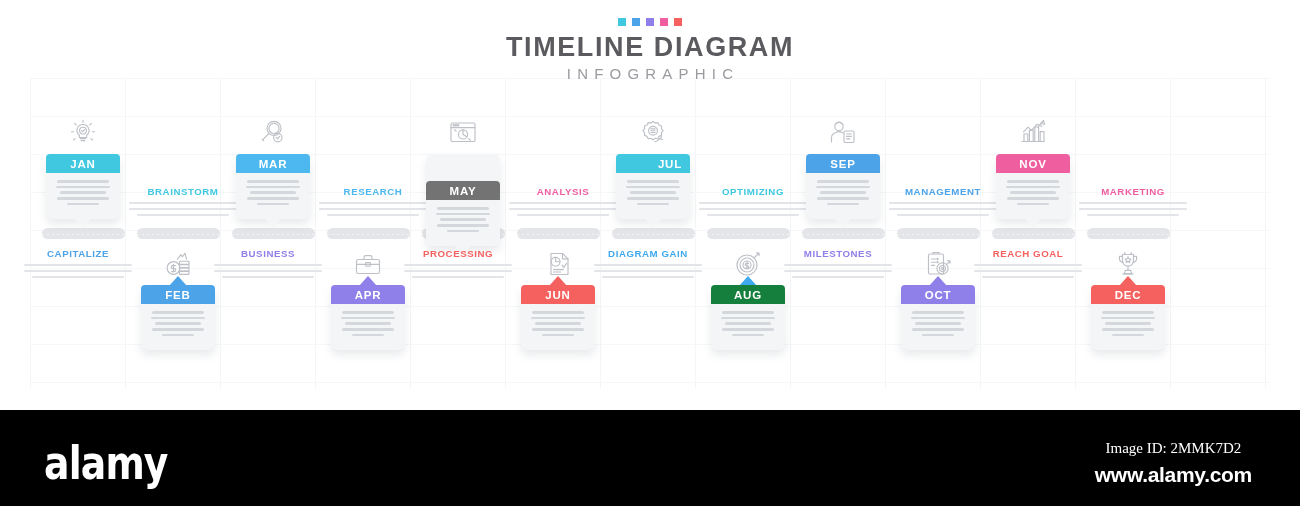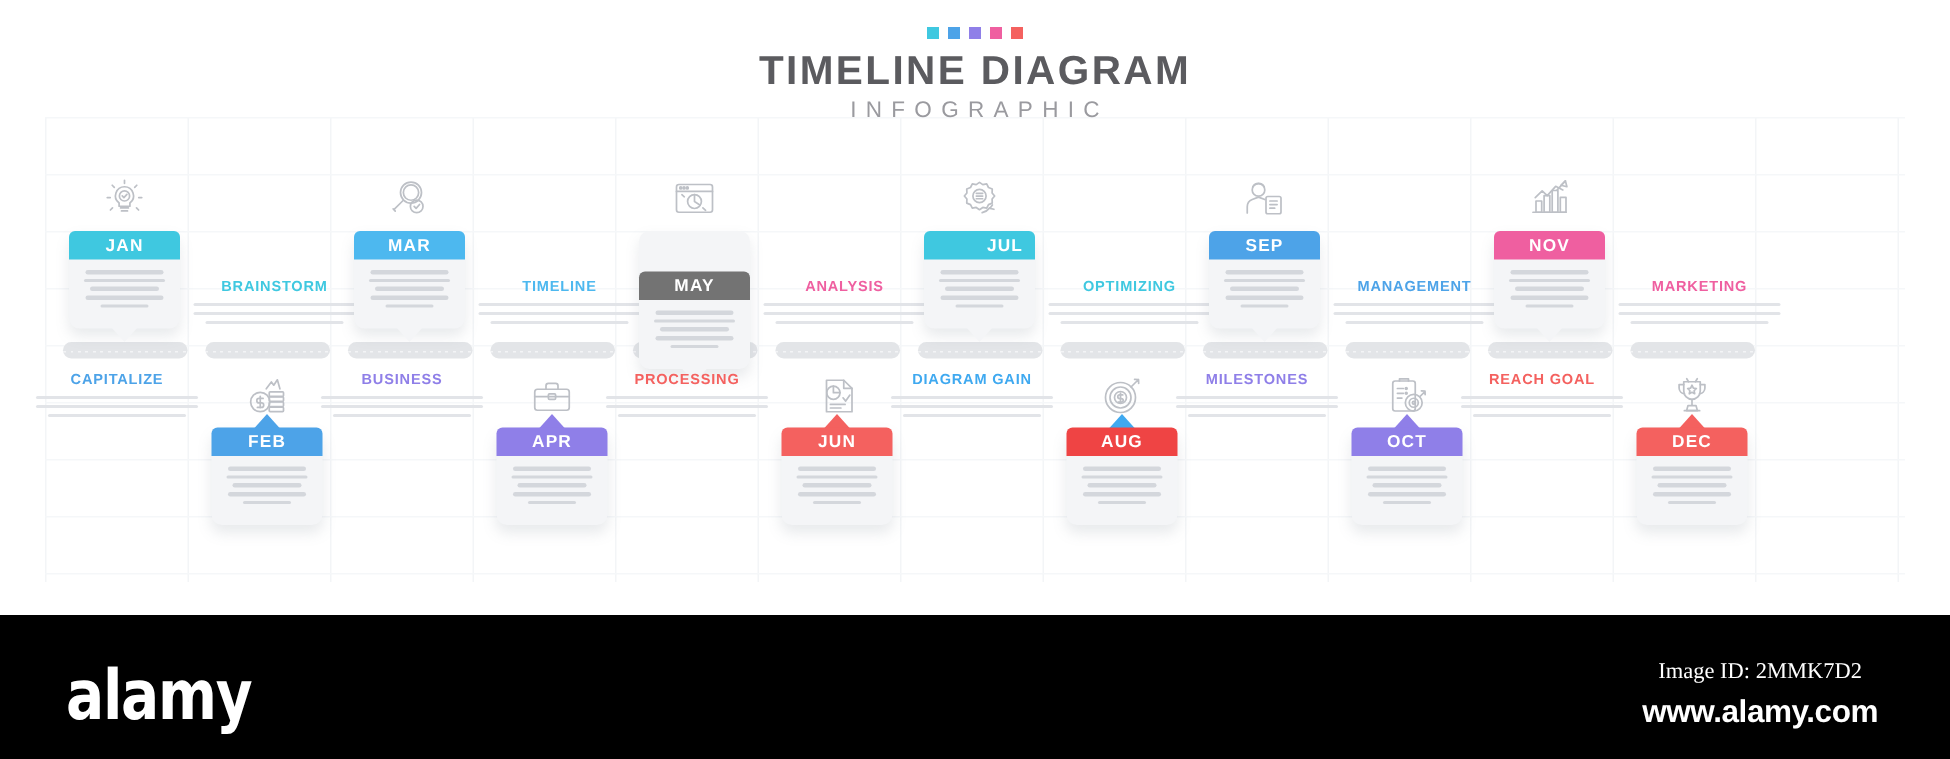--- a/index.html
+++ b/index.html
@@ -410,21 +410,21 @@
             <div class="ln w1"></div>
             <div class="ln w2"></div>
             <div class="ln w3"></div>
             <div class="ln w4"></div>
             <div class="ln w5"></div>
             <span class="card-hidden-text">Lorem ipsum dolorsit amestor consectetuerand adipiscing elit sediman umrsy nie euismod tincid unlor laoreet.</span>
           </div>
           <div class="tail-down"></div>
         </div>
         <div class="tgroup" style="left: calc(50% + 100px);">
-          <div class="tlabel" style="color: rgb(77, 184, 239);">TIMELINE</div>
+          <div class="tlabel" style="color: rgb(77, 184, 239);">RESEARCH</div>
           <div>
             <div class="tline a"></div>
             <div class="tline b"></div>
             <div class="tline c"></div>
             <span class="t-hidden">Lorem ipsum dolorsit amestor consectetuer adipiscing elit sediman nie euismod tincid unlor laoreet.</span>
           </div>
         </div>
       </div>
       <div class="col bot" style="left: 318px;">
         <div class="icon-wrap" style="left: 50%;">
@@ -566,21 +566,21 @@
             <circle cx="15" cy="17" r="10"></circle>
             <circle cx="15" cy="17" r="7"></circle>
             <circle cx="15" cy="17" r="4"></circle>
             <path d="M15 14v6M16.5 15.3h-2.1a1.2 1.2 0 0 0 0 2.4h1.2a1.2 1.2 0 0 1 0 2.4h-2.1"></path>
             <path d="M22 10l5-5M24.4 4.9l2.6.1.1 2.6"></path>
           </svg>
         </div>
         <div class="card">
           <div style="position: relative;">
             <div class="tail-up" style="color: rgb(63, 169, 240);"></div>
-            <div class="badge" style="background: #ef4444; color: rgb(255, 255, 255); border-radius: 4px 4px 0px 0px;">AUG</div>
+            <div class="badge" style="background: #15803d; color: rgb(255, 255, 255); border-radius: 4px 4px 0px 0px;">AUG</div>
           </div>
           <div class="card-body">
             <div class="ln w1"></div>
             <div class="ln w2"></div>
             <div class="ln w3"></div>
             <div class="ln w4"></div>
             <div class="ln w5"></div>
             <span class="card-hidden-text">Lorem ipsum dolorsit amestor consectetuerand adipiscing elit sediman umrsy nie euismod tincid unlor laoreet.</span>
           </div>
         </div>

